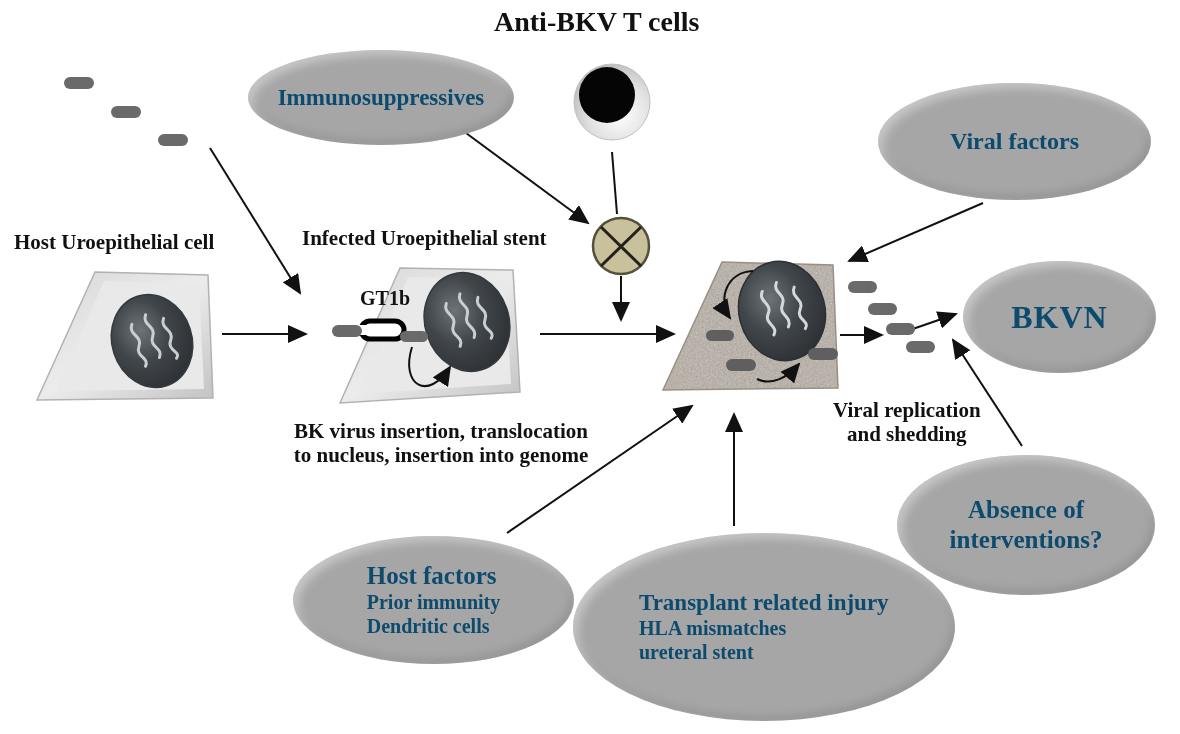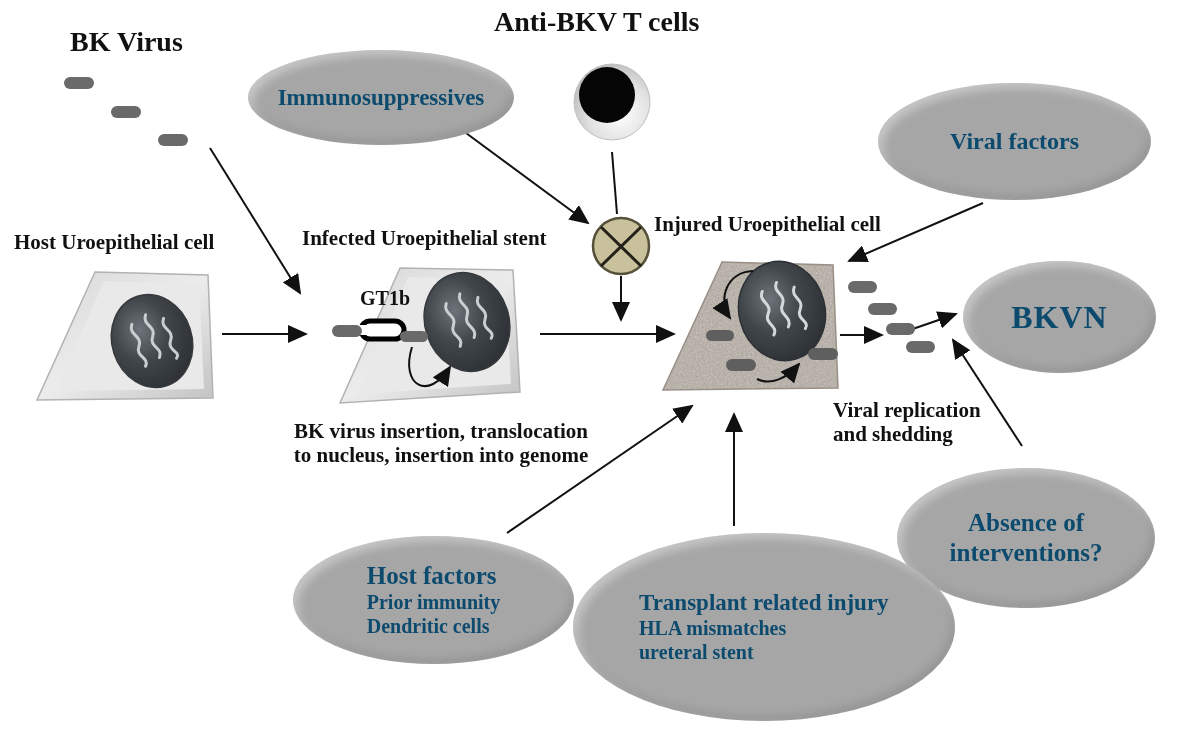--- a/index.html
+++ b/index.html
@@ -4,21 +4,21 @@
 <style>
   html,body{margin:0;padding:0;background:#ffffff;}
   .stage{
     position:relative;width:1180px;height:734px;background:#ffffff;overflow:hidden;
     font-family:"Liberation Serif","DejaVu Serif",serif;color:#111;
   }
   .layer{position:absolute;left:0;top:0;}
   .lbl{position:absolute;font-weight:bold;white-space:nowrap;}
   .title{font-size:28px;}
   .celllbl{font-size:21px;}
-  .ann{font-size:21px;line-height:1.12;}
+  .ann{font-size:21px;line-height:1.12;text-align:center;}
   .gt1b{font-size:20px;font-weight:bold;}
   .ellipse{
     position:absolute;background:#a6a6a6;border-radius:50%;
     display:flex;align-items:center;justify-content:center;
     color:#0c4a6e;font-weight:bold;text-align:center;
     box-shadow:inset 5px 5px 10px rgba(255,255,255,.38), inset -3px -5px 8px rgba(0,0,0,.10);
   }
   .ellipse .big{display:block;}
   .ellipse .sub{display:block;font-size:20px;line-height:1.2;}
   .leftblock{text-align:left;}
@@ -148,26 +148,24 @@
     </g>
 
     <g fill="#6a6a6a">
       <rect x="848" y="281" width="29" height="12" rx="6"></rect>
       <rect x="868" y="303" width="29" height="12" rx="6"></rect>
       <rect x="886" y="323" width="29" height="12" rx="6"></rect>
       <rect x="906" y="341" width="29" height="12" rx="6"></rect>
     </g>
   </svg>
 
-  <div class="lbl title" style="left:70px;top:26px;">BK Virus</div>
   <div class="lbl title" style="left:494px;top:6px;">Anti-BKV T cells</div>
 
   <div class="lbl celllbl" style="left:14px;top:230px;">Host Uroepithelial cell</div>
   <div class="lbl celllbl" style="left:302px;top:226px;">Infected Uroepithelial stent</div>
-  <div class="lbl celllbl" style="left:654px;top:212px;">Injured Uroepithelial cell</div>
   <div class="lbl gt1b" style="left:360px;top:287px;">GT1b</div>
 
   <div class="lbl ann center" style="left:256px;top:420px;width:370px;">
     <span>BK virus insertion, translocation</span><br>
     <span>to nucleus, insertion into genome</span>
   </div>
 
   <div class="lbl ann" style="left:833px;top:399px;">
     <span>Viral replication</span><br>
     <span>and shedding</span>
@@ -178,21 +176,21 @@
   </div>
 
   <div class="ellipse" style="left:878px;top:83px;width:273px;height:117px;font-size:24px;">
     <span>Viral factors</span>
   </div>
 
   <div class="ellipse" style="left:963px;top:261px;width:193px;height:112px;font-size:32px;letter-spacing:1px;">
     <span>BKVN</span>
   </div>
 
-  <div class="ellipse" style="left:897px;top:468px;width:258px;height:140px;font-size:25px;line-height:1.2;">
+  <div class="ellipse" style="left:897px;top:455px;width:258px;height:140px;font-size:25px;line-height:1.2;">
     <span>
       <span class="big">Absence of</span>
       <span class="big">interventions?</span>
     </span>
   </div>
 
   <div class="ellipse" style="left:293px;top:536px;width:281px;height:128px;">
     <span class="leftblock">
       <span class="big" style="font-size:25px;">Host factors</span>
       <span class="sub">Prior immunity</span>

